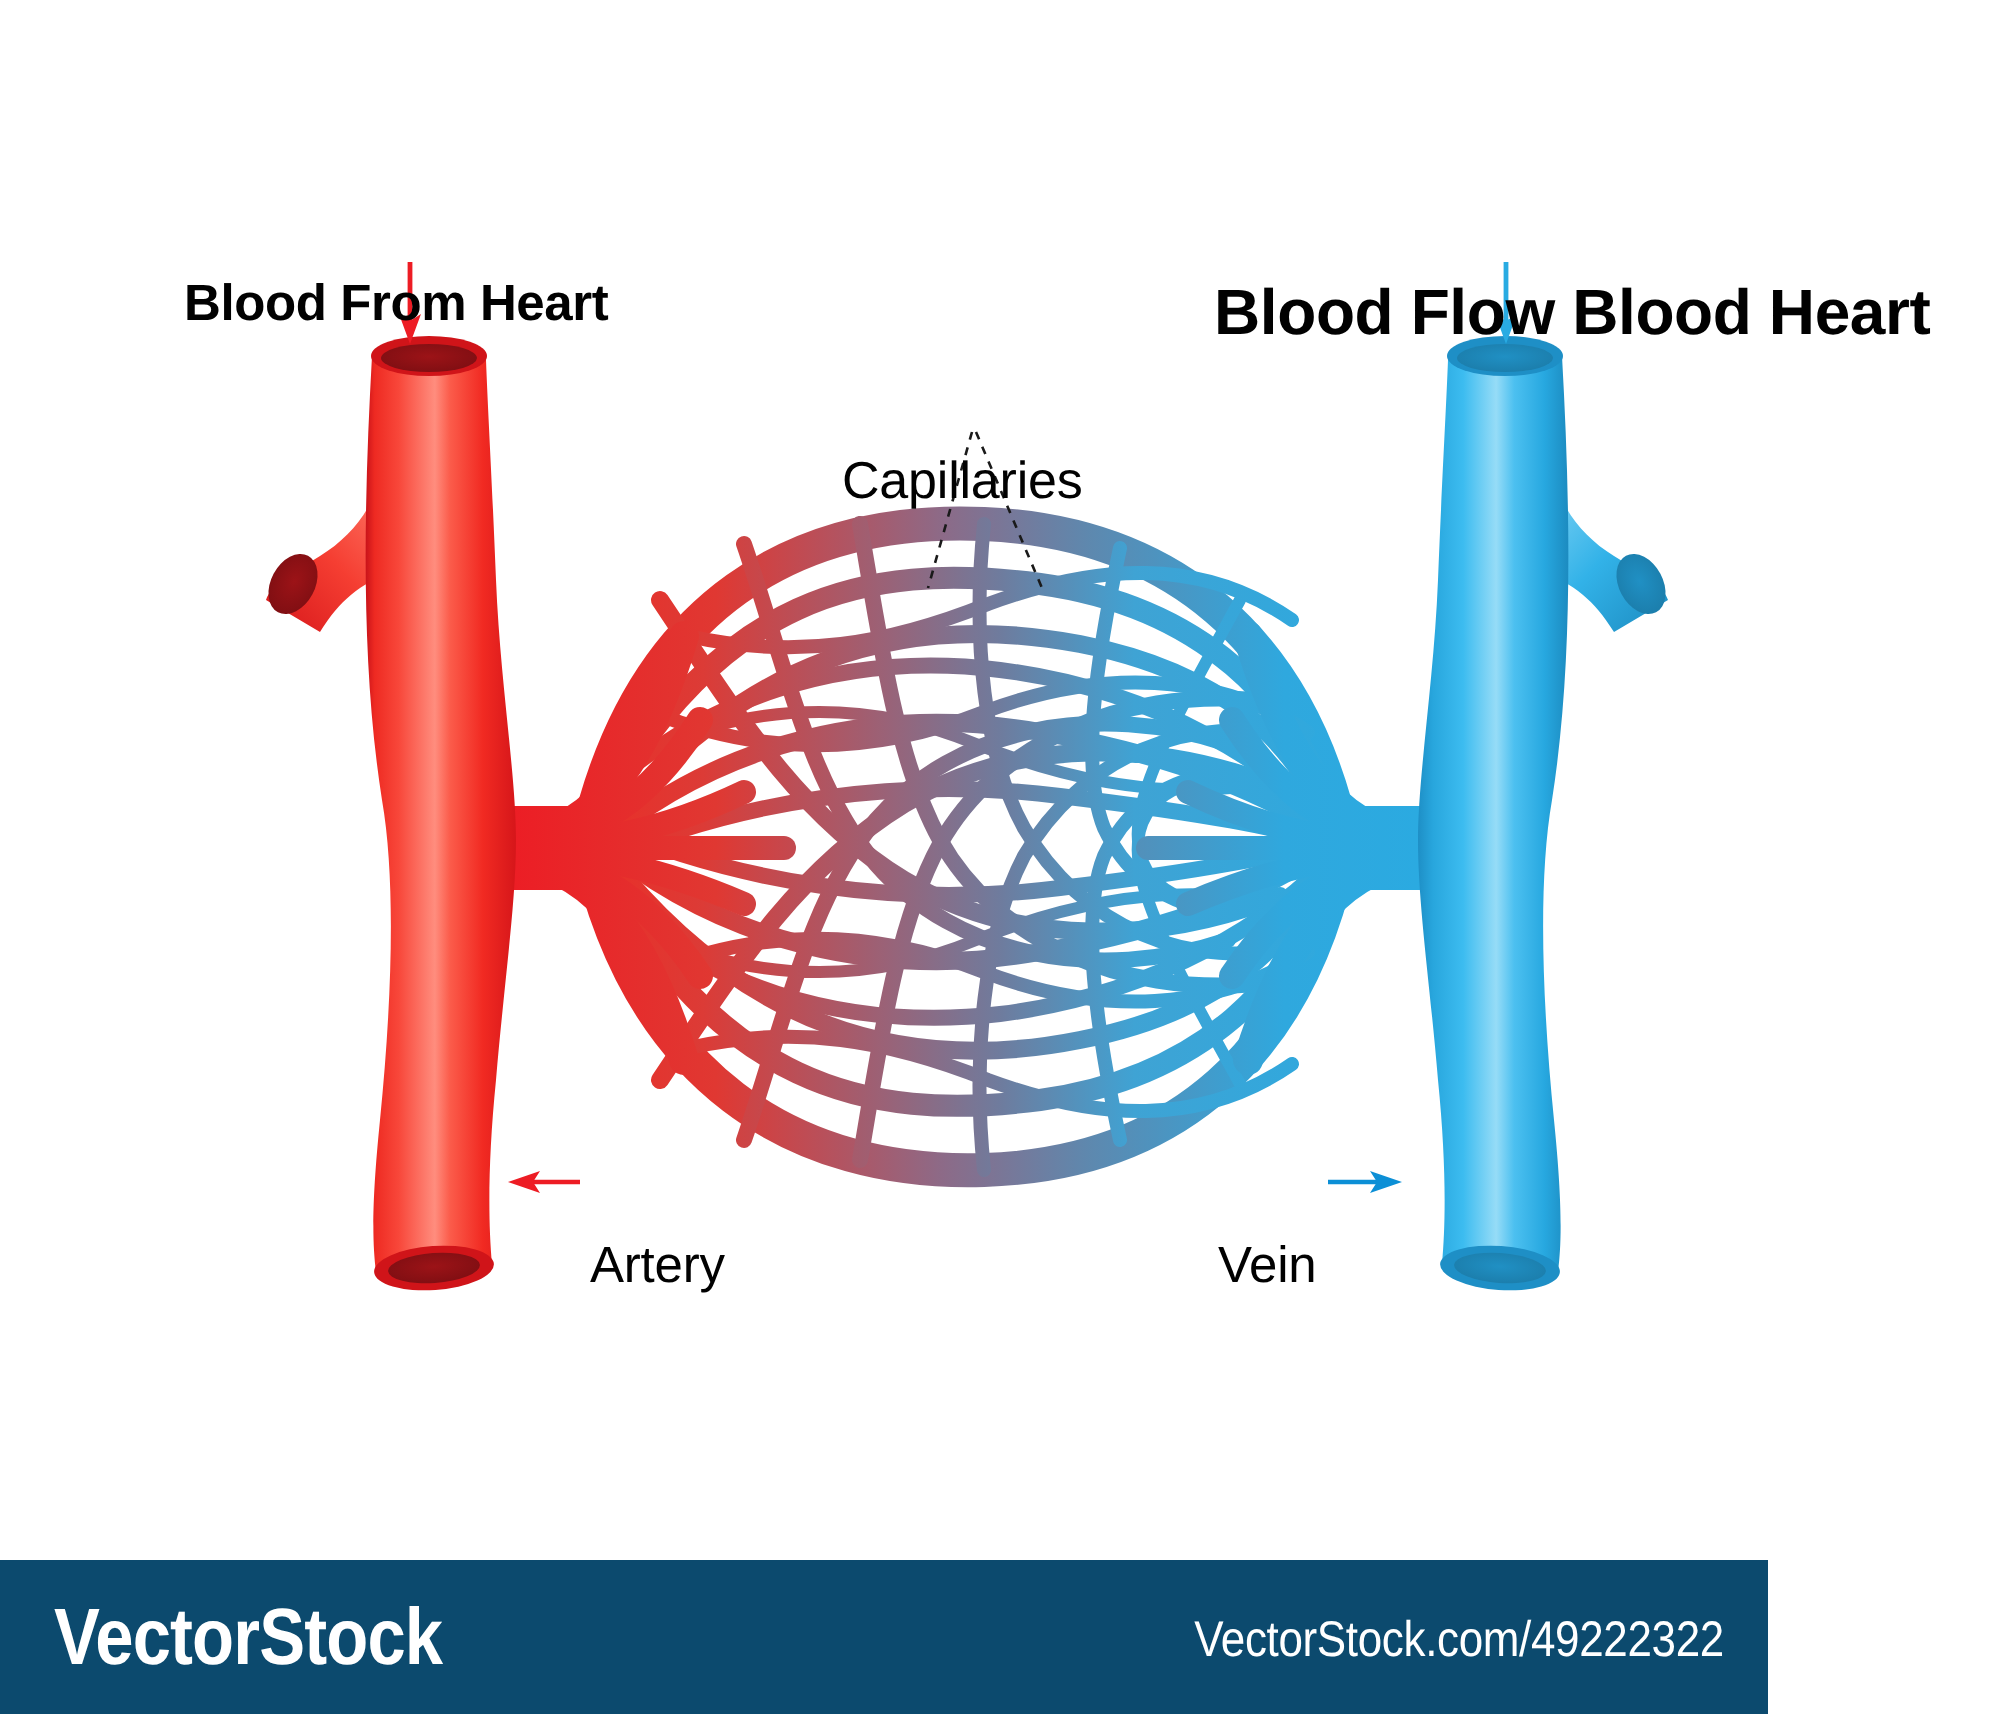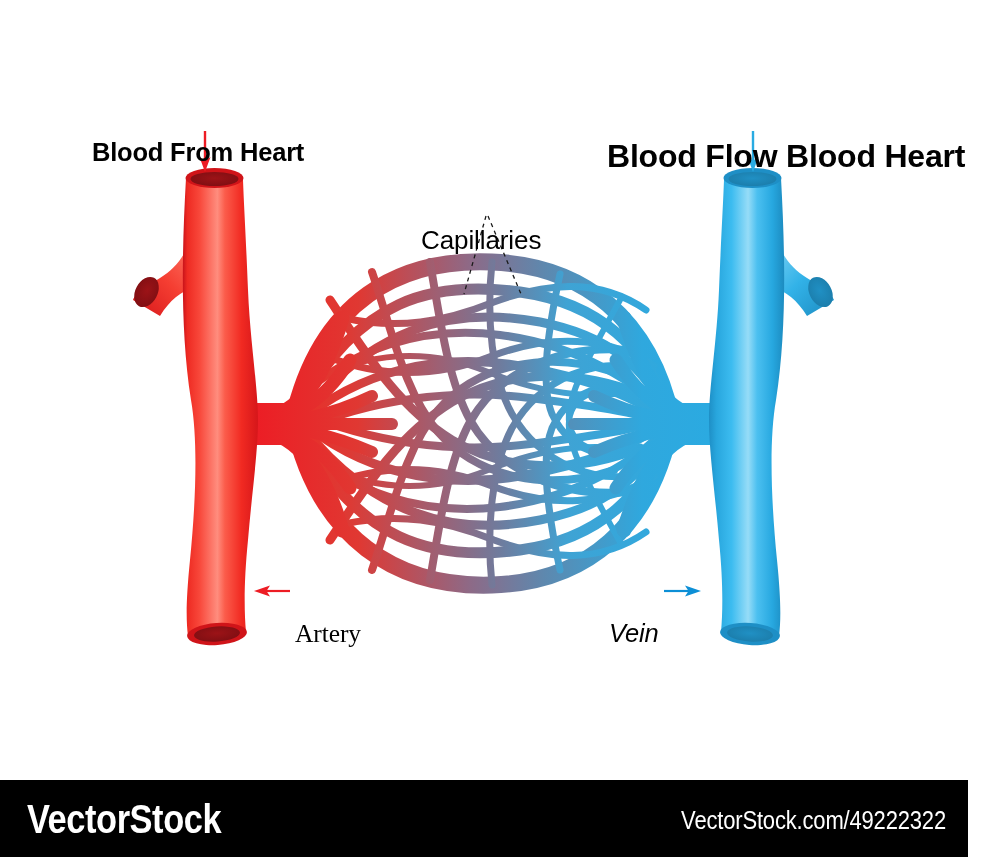--- a/index.html
+++ b/index.html
@@ -55,39 +55,37 @@
     font-size: 26px;
     font-weight: normal;
     letter-spacing: -0.1px;
   }
   #label-artery {
     left: 295px;
     top: 577px;
     font-size: 25.5px;
     font-weight: normal;
     letter-spacing: -0.1px;
-    font-family: Liberation Serif, serif;
   }
   #label-vein {
     left: 609px;
     top: 577px;
     font-size: 25.5px;
     font-weight: normal;
     letter-spacing: -0.1px;
-    font-style: italic;
   }
 
   
   #footer-bar {
     position: absolute;
     left: 0;
     top: 780px;
-    width: 968px;
+    width: 884px;
     height: 77px;
-    background: #000000;
+    background: #0c4a6e;
   }
   #footer-logo {
     position: absolute;
     left: 27px;
     top: 17px;
     color: #ffffff;
     font-size: 40px;
     font-weight: bold;
     font-family: "Liberation Sans Narrow", "Liberation Sans", sans-serif;
     transform: scaleX(0.86);

